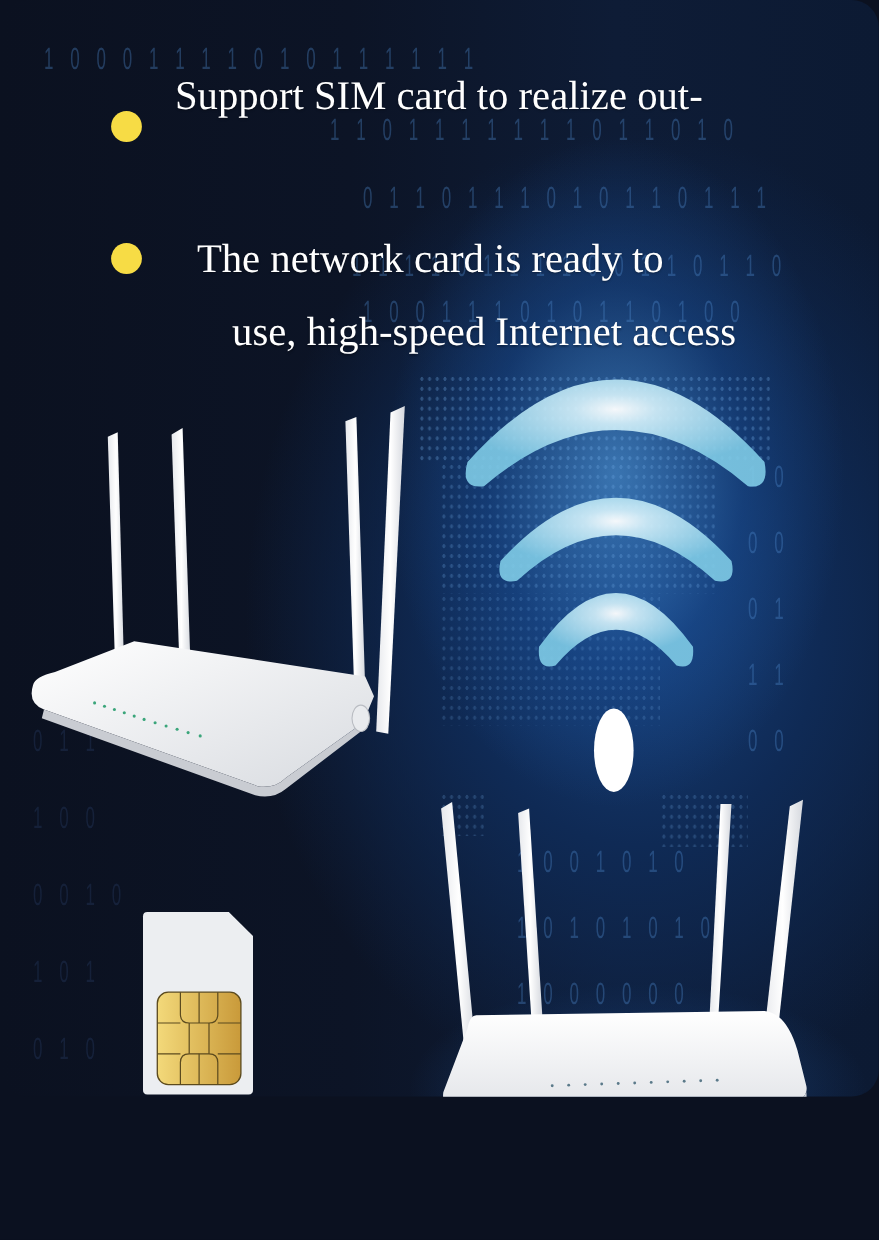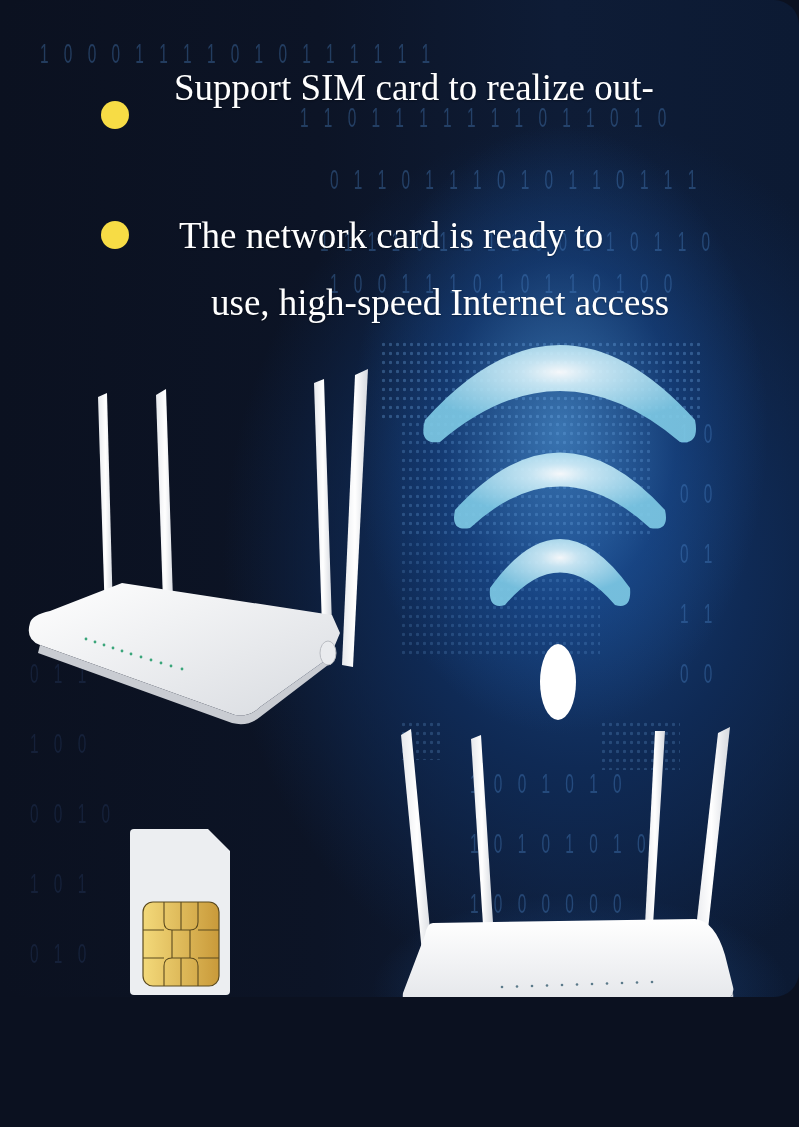--- a/index.html
+++ b/index.html
@@ -48,21 +48,21 @@
   <div class="binary" style="left:470px; top:830px;">1 0 1    0 1    0 1 0</div>
   <div class="binary" style="left:470px; top:890px;">1 0    0 0    0 0 0</div>
 
   <div class="dotgrid" style="left:380px; top:340px; width:320px; height:80px;"></div>
   <div class="dotgrid" style="left:400px; top:420px; width:250px; height:120px; opacity:0.45;"></div>
   <div class="dotgrid" style="left:400px; top:540px; width:200px; height:120px; opacity:0.35;"></div>
   <div class="dotgrid" style="left:600px; top:720px; width:80px; height:50px; opacity:0.4;"></div>
   <div class="dotgrid" style="left:400px; top:720px; width:40px; height:40px; opacity:0.4;"></div>
 
   <div class="dot" style="left:101px; top:101px;"></div>
-  <div class="text" style="left:174px; top:54px;">Support SIM card to realize out-</div>
+  <div class="text" style="left:159px; top:54px;">Support SIM card to realize out-</div>
 
   <div class="dot" style="left:101px; top:221px;"></div>
   <div class="text" style="left:179px; top:202px;">The network card is ready to</div>
   <div class="text" style="left:179px; top:269px;margin-left:32px;">use, high-speed Internet access</div>
 
   <svg class="wifi" width="320" height="420" viewBox="0 0 320 420">
     <defs>
       <radialGradient id="wglow" cx="50%" cy="28%" r="55%">
         <stop offset="0%" stop-color="#ffffff" stop-opacity="0.95"></stop>
         <stop offset="25%" stop-color="#d6f2fb" stop-opacity="0.9"></stop>

